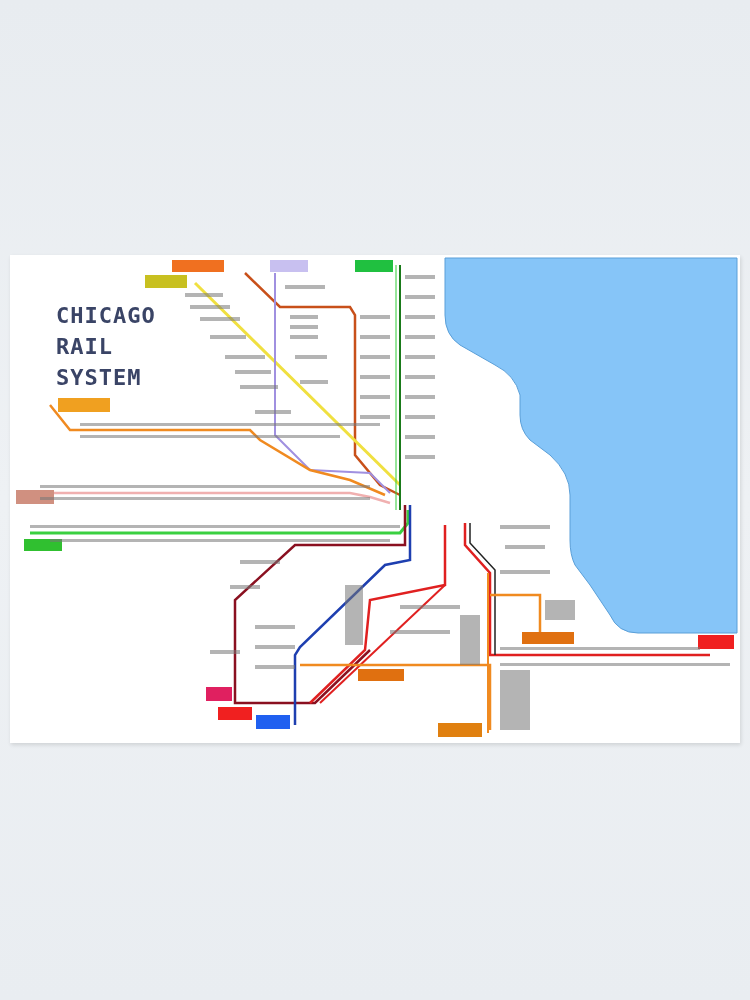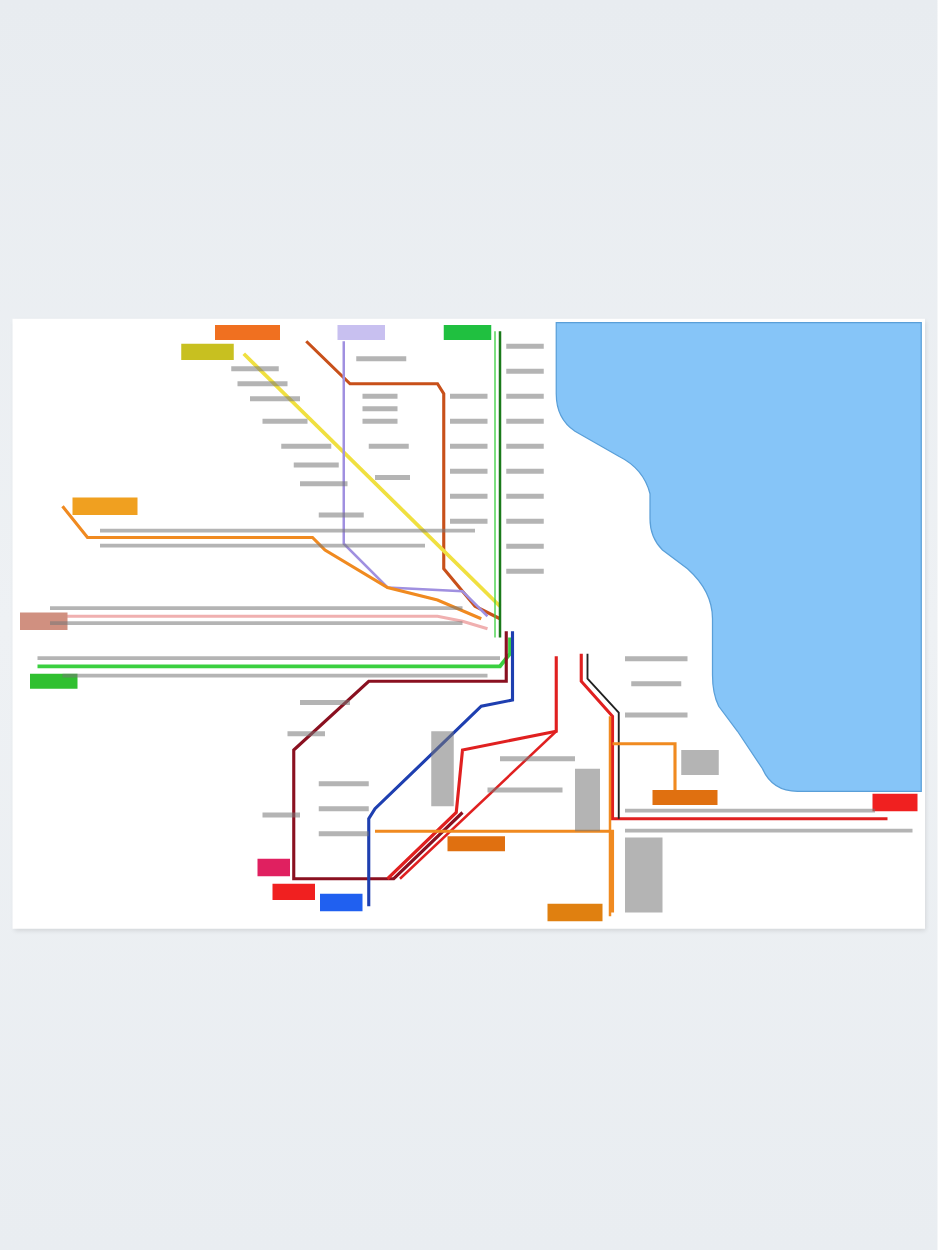--- a/index.html
+++ b/index.html
@@ -110,13 +110,16 @@
       <rect x="490" y="315" width="50" height="4"></rect>
         <rect x="535" y="345" width="30" height="20"></rect>
       <rect x="490" y="392" width="200" height="3"></rect>
         <rect x="490" y="408" width="230" height="3"></rect>
       <rect x="490" y="415" width="30" height="60"></rect>
       <rect x="390" y="350" width="60" height="4"></rect>
         <rect x="380" y="375" width="60" height="4"></rect>
     </g>
   </svg>
 
+  <div class="title">CHICAGO
+RAIL
+SYSTEM</div>
 </div>
 
 </body></html>

